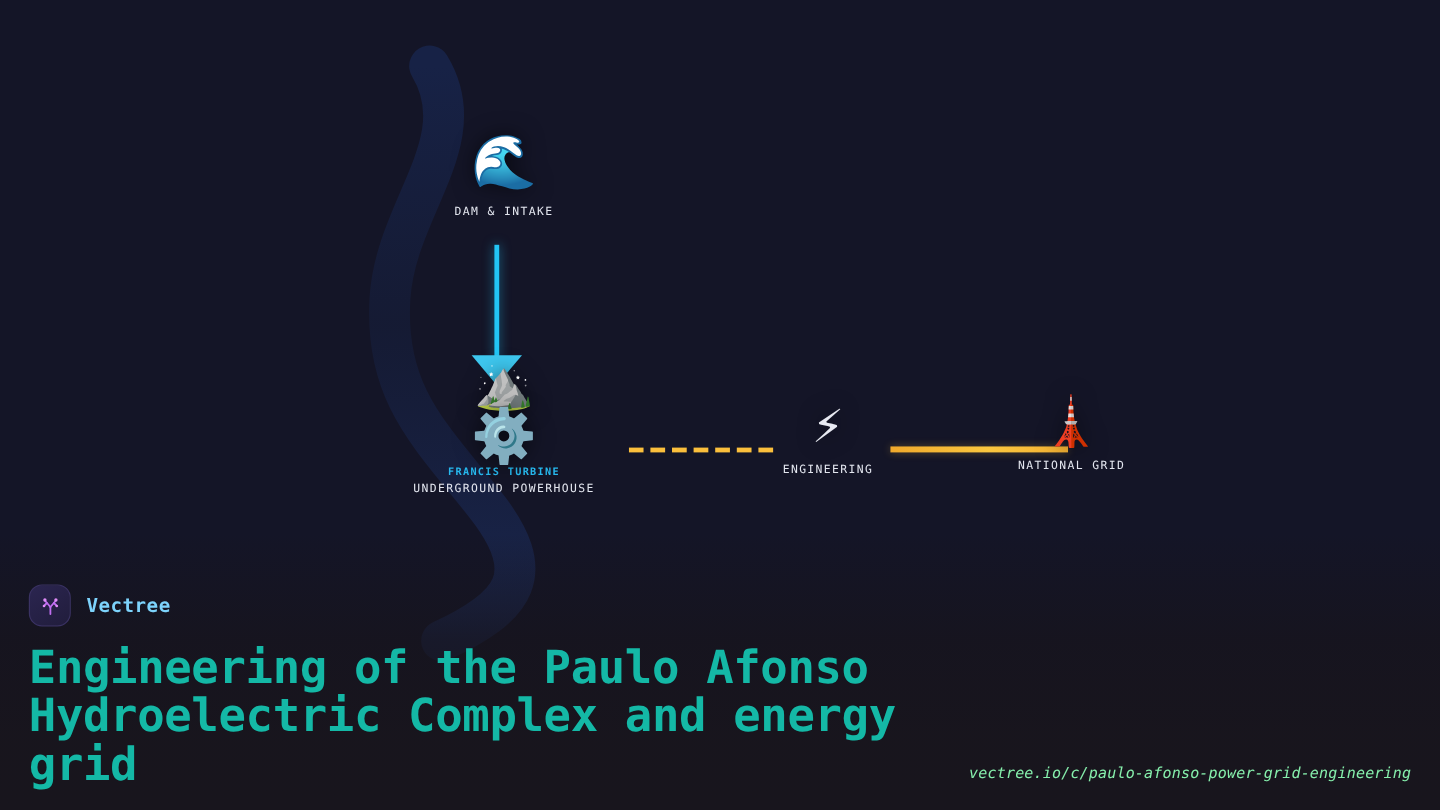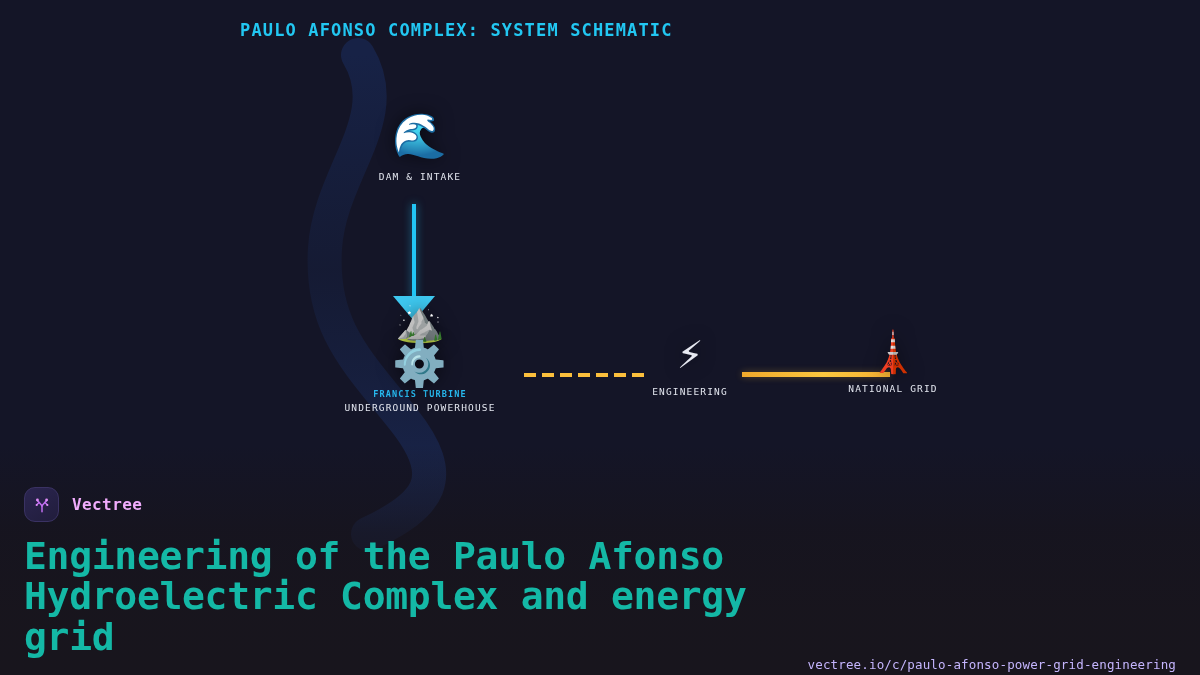--- a/index.html
+++ b/index.html
@@ -186,59 +186,59 @@
     border: 1px solid #3a3263;
     display: flex;
     align-items: center;
     justify-content: center;
     flex: none;
   }
   #brand-name {
     font-size: 16px;
     font-weight: bold;
     letter-spacing: 0.4px;
-    color: #f0abfc;
+    color: #7dd3fc;
   }
   #headline {
     font-size: 38px;
     font-weight: bold;
     line-height: 1.06;
     letter-spacing: -0.3px;
     color: #14b8a6;
     max-width: 730px;
     white-space: pre-line;
   }
   #url {
     position: absolute;
     right: 24px;
-    bottom: 3px;
+    bottom: 24px;
     font-size: 12.5px;
     letter-spacing: 0.15px;
-    color: #c4b5fd;
-    white-space: nowrap;
+    color: #86efac;
+    white-space: nowrap;
+    font-style: italic;
   }
 </style>
 </head>
 <body>
 
 <svg id="bg-river" viewBox="0 0 1200 675" preserveAspectRatio="none" aria-hidden="true">
   <defs>
     <linearGradient id="riverGrad" x1="0" y1="0" x2="0" y2="1">
       <stop offset="0%" stop-color="#172246"></stop>
       <stop offset="45%" stop-color="#16204080"></stop>
       <stop offset="100%" stop-color="#1a2750"></stop>
     </linearGradient>
   </defs>
   <path d="M 358,55 C 396,118 330,172 325,248 C 320,328 358,362 404,420 C 450,478 430,505 368,534" fill="none" stroke="url(#riverGrad)" stroke-width="34" stroke-linecap="round"></path>
 </svg>
 
 <div id="bottom-fade"></div>
 
 <div id="header">
-  <div id="schematic-title">PAULO AFONSO COMPLEX: SYSTEM SCHEMATIC</div>
 </div>
 
 <div id="stage">
 
   <div id="penstock"></div>
   <div id="penstock-arrow"></div>
   <div id="link-dashed"></div>
   <div id="link-solid"></div>
 
   <div class="node" id="node-dam">

